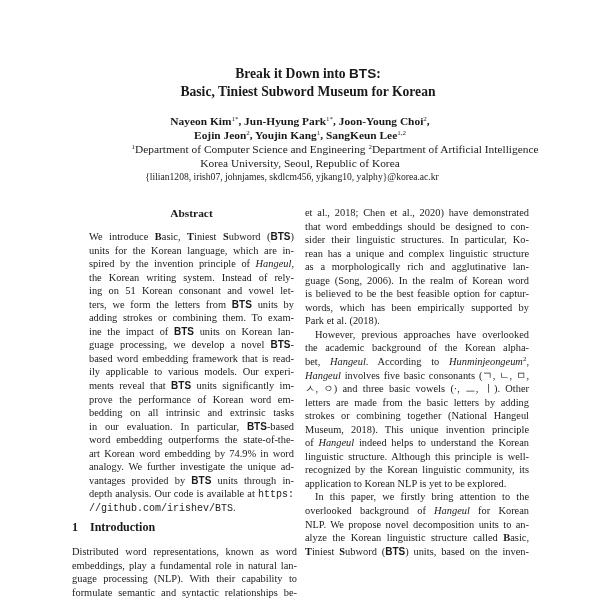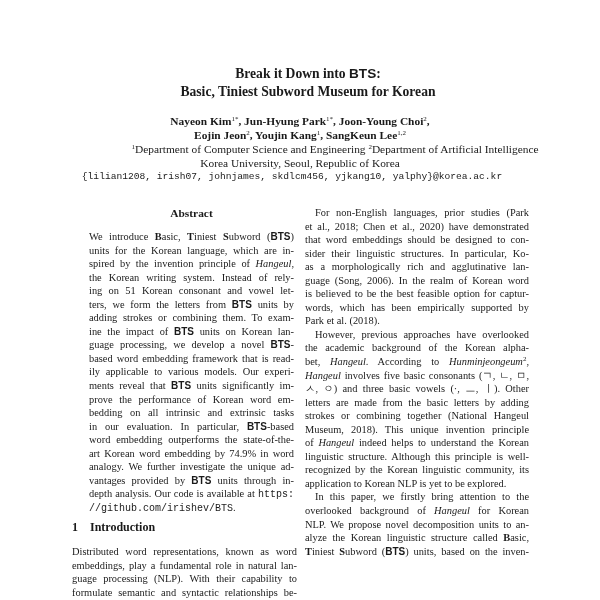--- a/index.html
+++ b/index.html
@@ -3,21 +3,21 @@
 <meta charset="utf-8">
 <style>
   html, body { margin:0; padding:0; background:#ffffff; }
   body { width:600px; height:600px; position:relative; overflow:hidden; color:#1a1a1a;
          font-family:"Liberation Serif", "DejaVu Serif", serif; }
   .abs { position:absolute; }
   .title { left:8px; width:600px; text-align:center; font-weight:bold; font-size:13.6px; line-height:17px; }
   .title .sans { font-family:"Liberation Sans", "DejaVu Sans", sans-serif; }
   .authors { left:0; width:600px; text-align:center; font-weight:bold; font-size:11.4px; line-height:14px; }
   .affil { left:0; width:600px; text-align:center; font-size:11.4px; line-height:14px; }
-  .emails { left:0; width:584px; text-align:center; font-family:Liberation Mono, monospace; font-size:9.6px; line-height:14px; }
+  .emails { left:0; width:584px; text-align:center; font-family:Liberation Serif, serif; font-size:9.6px; line-height:14px; }
   sup { font-size:7px; vertical-align:4px; line-height:0; font-weight:normal; }
   .col { font-size:10.4px; line-height:13.55px; text-align:justify; }
   .col .line { display:block; white-space:nowrap; text-align:justify; text-align-last:justify; height:13.55px; }
   .col .line.last { text-align-last:left; }
   .b { font-weight:bold; }
   .bs { font-family:"Liberation Sans", "DejaVu Sans", sans-serif; font-weight:bold; font-size:10px; }
   .i { font-style:italic; }
   .tt { font-family:"Liberation Mono", "DejaVu Sans Mono", monospace; font-size:10px; }
   .abstract-head { left:89px; width:205px; text-align:center; font-weight:bold; font-size:11.4px; }
   .section-head { font-weight:bold; font-size:12px; }
@@ -75,24 +75,24 @@
 <div class="abs col" style="left:72px; top:545px; width:225px;">
   <span class="line">Distributed word representations, known as word</span>
   <span class="line">embeddings, play a fundamental role in natural lan-</span>
   <span class="line">guage processing (NLP). With their capability to</span>
   <span class="line">formulate semantic and syntactic relationships be-</span>
   <span class="line">tween words, word embeddings serve as a useful</span>
 
 </div>
 
 <div class="abs col" style="left:305px; top:206px; width:224px;">
-  <span class="line indent">For non-English languages, prior studies (Park</span>
   <span class="line">et al., 2018; Chen et al., 2020) have demonstrated</span>
   <span class="line">that word embeddings should be designed to con-</span>
   <span class="line">sider their linguistic structures. In particular, Ko-</span>
+  <span class="line">rean has a unique and complex linguistic structure</span>
   <span class="line">as a morphologically rich and agglutinative lan-</span>
   <span class="line">guage (Song, 2006). In the realm of Korean word</span>
   <span class="line">is believed to be the best feasible option for captur-</span>
   <span class="line">words, which has been empirically supported by</span>
   <span class="line last">Park et al. (2018).</span>
   <span class="line indent">However, previous approaches have overlooked</span>
   <span class="line">the academic background of the Korean alpha-</span>
   <span class="line">bet, <span class="i">Hangeul</span>. According to <span class="i">Hunminjeongeum</span><sup>2</sup>,</span>
   <span class="line"><span class="i">Hangeul</span> involves five basic consonants (ㄱ, ㄴ, ㅁ,</span>
   <span class="line">ㅅ, ㅇ) and three basic vowels (·, ㅡ, ㅣ). Other</span>

